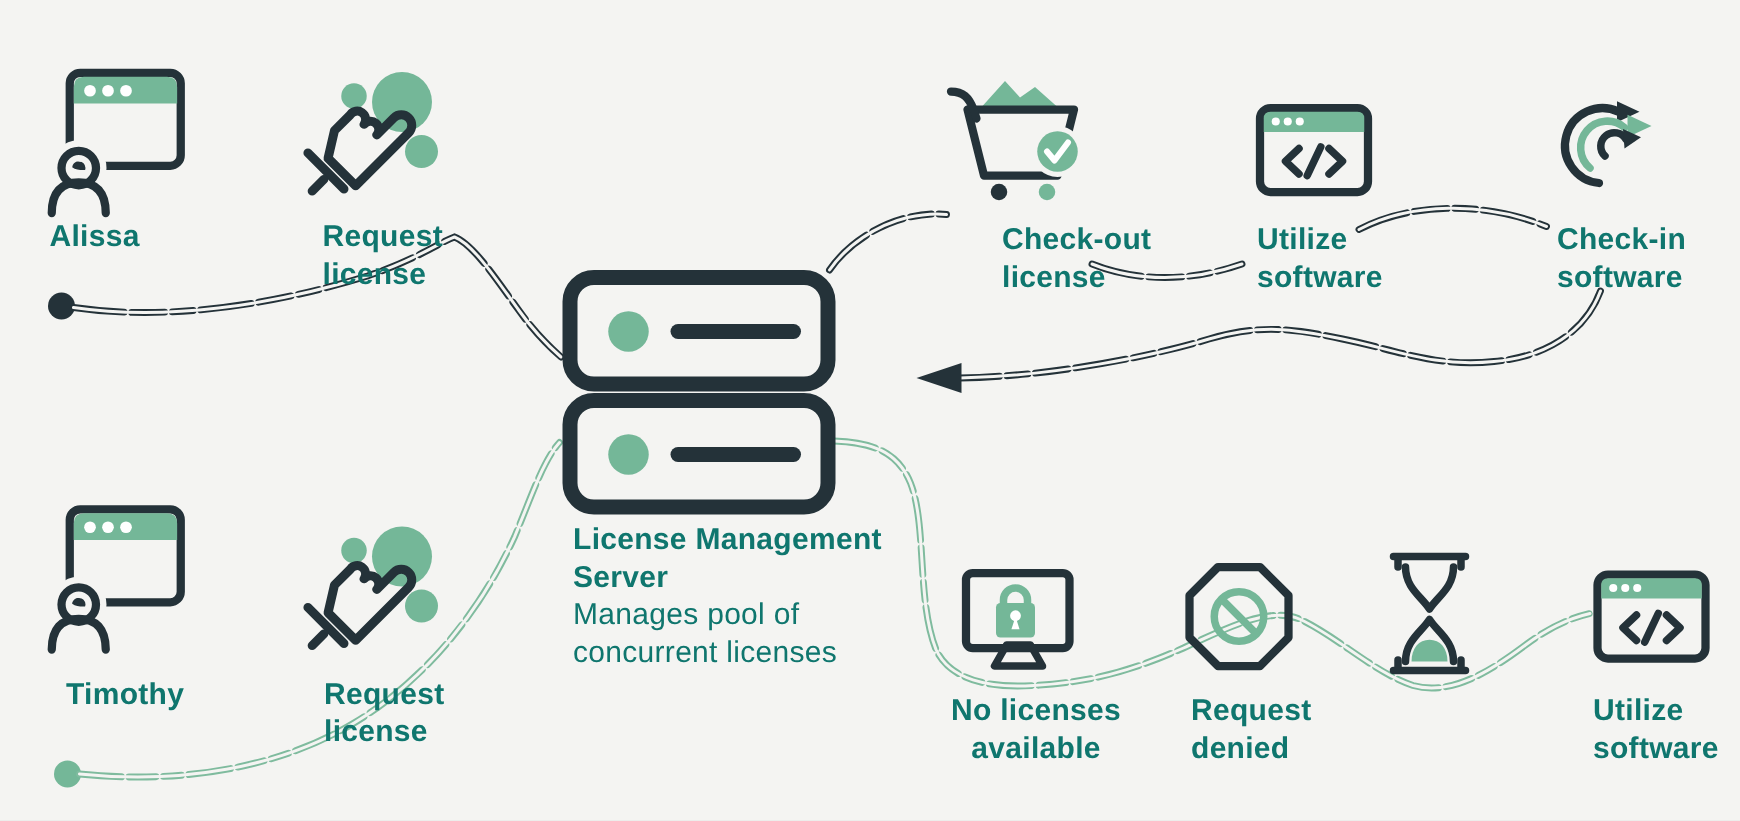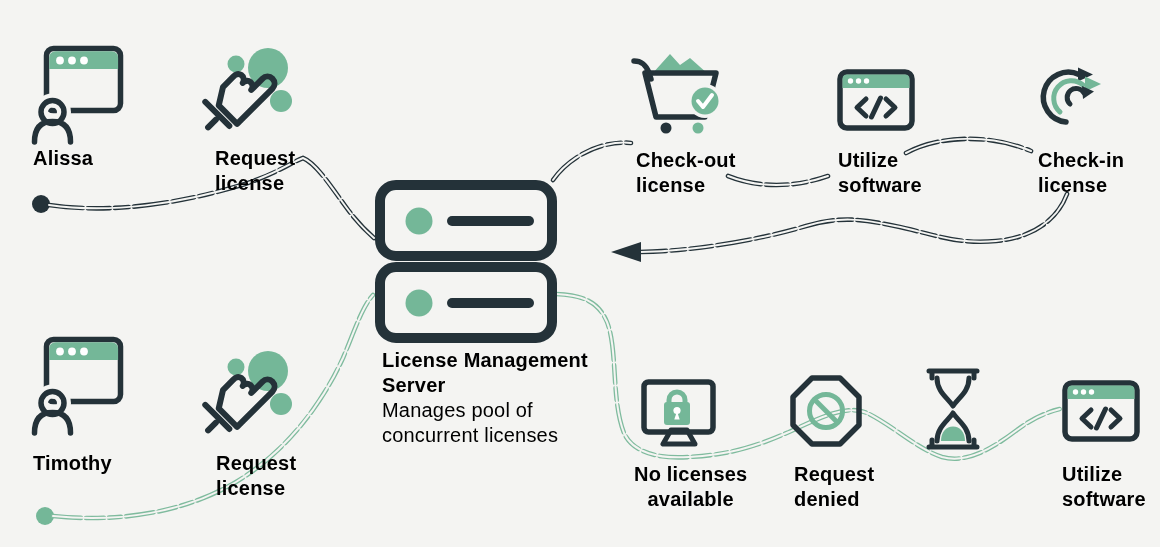--- a/index.html
+++ b/index.html
@@ -3,21 +3,21 @@
 <meta charset="utf-8">
 <style>
   html,body{margin:0;padding:0;background:#e8e8e6;}
   .stage{
     position:relative;width:1160px;height:547px;overflow:hidden;
     background:#f4f4f2;
     font-family:"Liberation Sans","DejaVu Sans",sans-serif;
   }
   .stage svg{position:absolute;inset:0;}
   .label{
-    position:absolute;color:#000000;font-weight:700;font-size:20px;
+    position:absolute;color:#0f766e;font-weight:700;font-size:20px;
     line-height:25px;white-space:pre-line;letter-spacing:.2px;
   }
   .label.regular{font-weight:400;}
   .bgfill{fill:#f4f4f2;}
   .stroke-dark{stroke:#243239;fill:none;stroke-linecap:round;stroke-linejoin:round;}
   .fill-dark{fill:#243239;}
   .fill-green{fill:#74b798;}
   .stroke-green{stroke:#74b798;fill:none;stroke-linecap:round;stroke-linejoin:round;}
   .wire{fill:none;stroke-linecap:round;}
   .wire.dark{stroke:#243239;stroke-width:4.6;stroke-dasharray:34 5 22 5 14 5;}
@@ -188,33 +188,33 @@
       <path d="M 1091 410 L 1082 418.5 L 1091 427" class="stroke-dark" stroke-width="5"></path>
       <path d="M 1111 410 L 1120 418.5 L 1111 427" class="stroke-dark" stroke-width="5"></path>
       <path d="M 1096.5 428 L 1105.5 409" class="stroke-dark" stroke-width="5"></path>
     </g>
   </svg>
 
   <div class="label" style="left:33px;top:146px;">Alissa</div>
   <div class="label" style="left:215px;top:146px;">Request
 license</div>
 
-  <div class="label" style="left:636px;top:148px;">Check-out
+  <div class="label" style="left:668px;top:148px;">Check-out
 license</div>
   <div class="label" style="left:838px;top:148px;">Utilize
 software</div>
   <div class="label" style="left:1038px;top:148px;">Check-in
-license</div>
+software</div>
 
   <div class="label regular" style="left:382px;top:398px;">Manages pool of
 concurrent licenses</div>
   <div class="label" style="left:382px;top:348px;">License Management
 Server</div>
 
-  <div class="label" style="left:33px;top:451px;">Timothy</div>
+  <div class="label" style="left:44px;top:451px;">Timothy</div>
   <div class="label" style="left:216px;top:451px;">Request
 license</div>
 
   <div class="label" style="left:634px;top:462px;text-align:center;">No licenses
 available</div>
   <div class="label" style="left:794px;top:462px;">Request
 denied</div>
   <div class="label" style="left:1062px;top:462px;">Utilize
 software</div>
 

